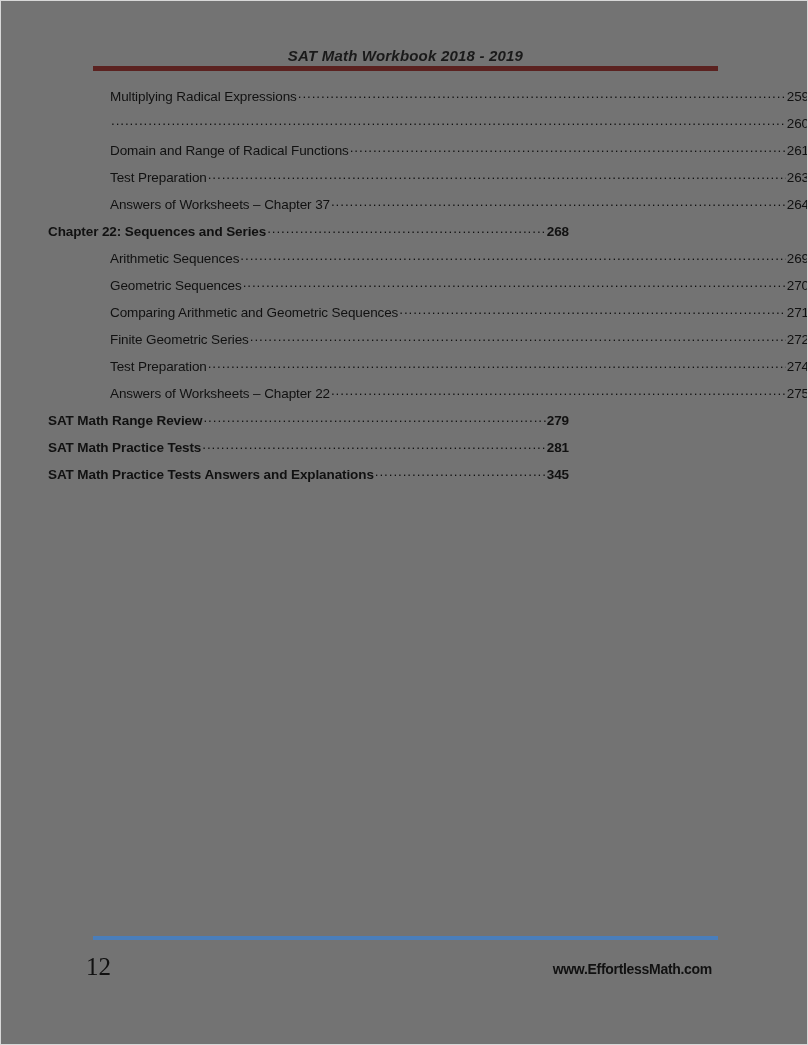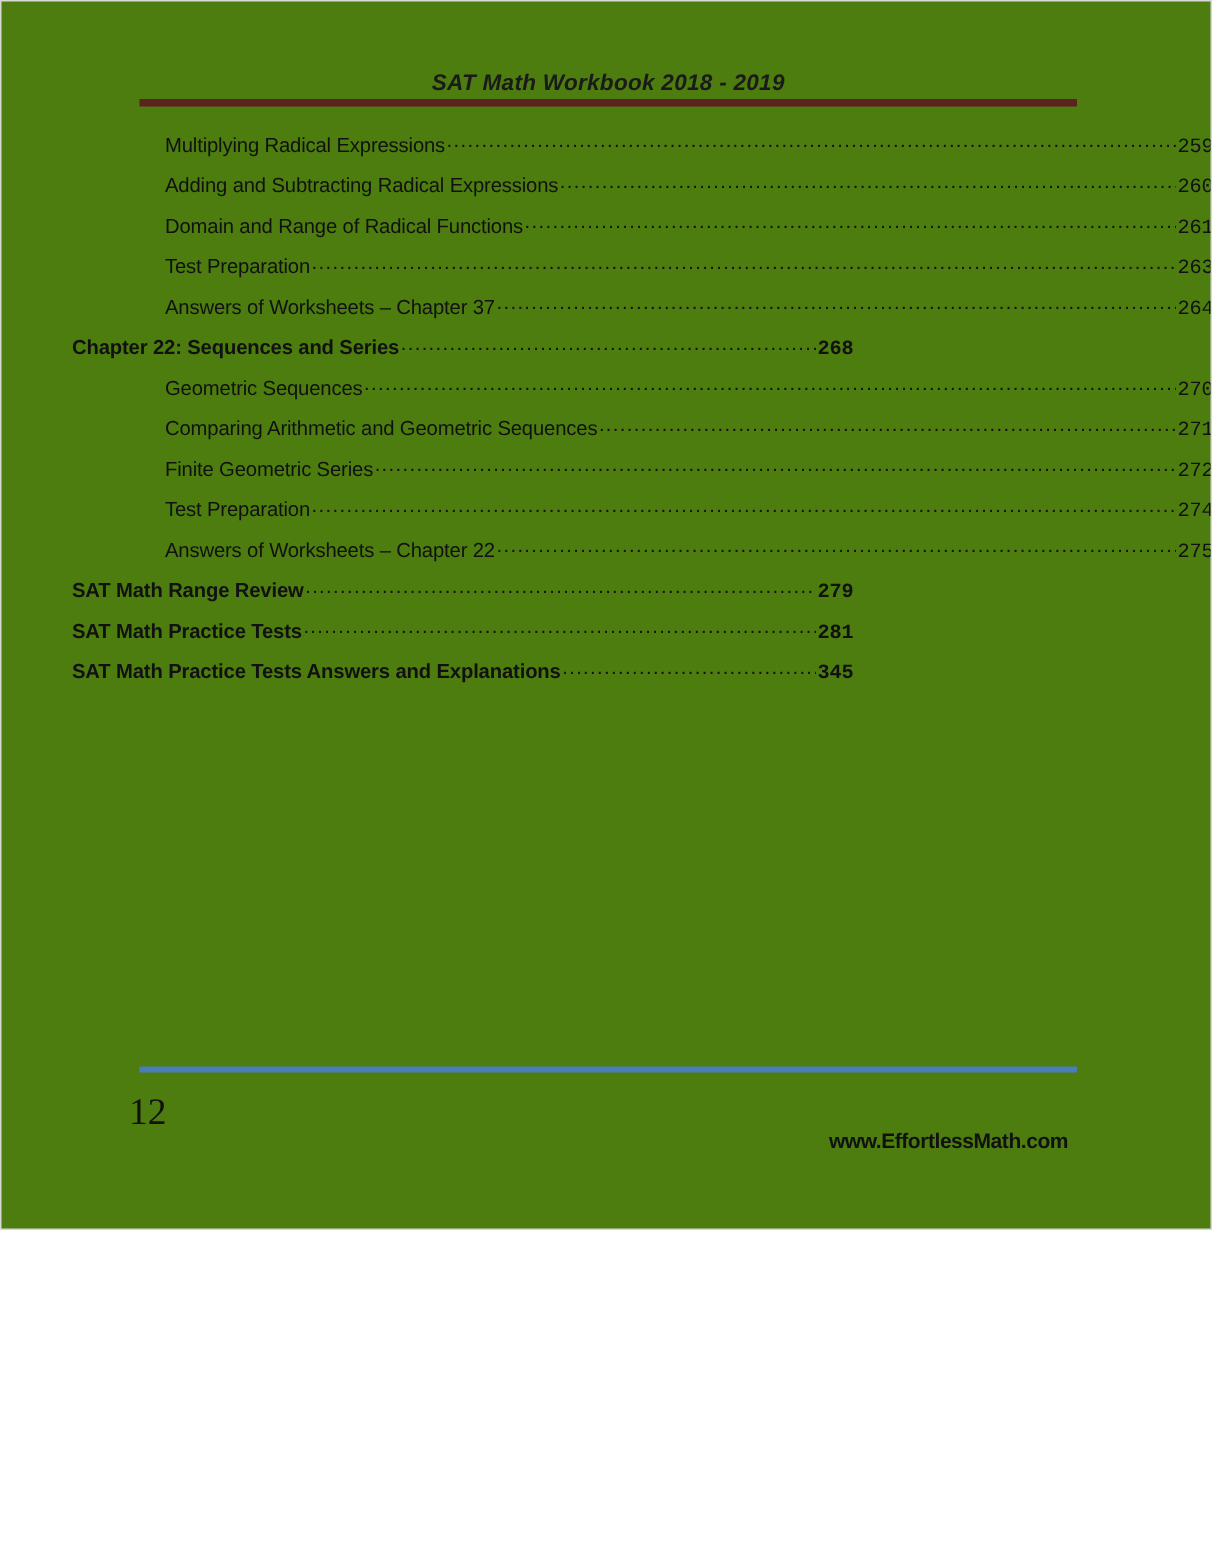--- a/index.html
+++ b/index.html
@@ -4,22 +4,22 @@
 <style>
   html, body {
     margin: 0;
     padding: 0;
     background: #ffffff;
   }
 
   .page {
     position: relative;
     width: 808px;
-    height: 820px;
-    background: #4d7c0f;
+    height: 1045px;
+    background: #737373;
     border: 1px solid #d8d8d8;
     box-sizing: border-box;
     overflow: hidden;
     font-family: "Liberation Sans", sans-serif;
   }
 
   
   .header-title {
     position: absolute;
     top: 46px;
@@ -97,21 +97,20 @@
     letter-spacing: 0.9px;
     font-size: 13.5px;
     font-weight: normal;
     color: #111111;
   }
 
   .toc-page {
     flex: 0 0 auto;
     text-align: right;
     letter-spacing: -0.1px;
-    font-family: Liberation Mono, monospace;
   }
 
   
   .footer-rule {
     position: absolute;
     bottom: 104px;
     left: 92px;
     width: 625px;
     height: 4px;
     background: #4a7ebb;
@@ -123,21 +122,21 @@
     left: 85px;
     font-family: "Liberation Serif", serif;
     font-size: 25px;
     font-weight: normal;
     color: #111111;
     line-height: 1;
   }
 
   .footer-site {
     position: absolute;
-    bottom: 52px;
+    bottom: 68px;
     right: 95px;
     font-family: "Liberation Sans", sans-serif;
     font-size: 14px;
     font-weight: bold;
     letter-spacing: -0.3px;
     color: #111111;
     line-height: 1;
   }
 </style>
 </head>
@@ -149,21 +148,20 @@
 
   <div class="header-rule"></div>
 
   <div class="toc" id="toc-list">
       <div class="toc-entry level-sub">
         <span class="toc-label">Multiplying Radical Expressions</span>
         <span class="toc-dots"></span>
         <span class="toc-page">259</span>
       </div>
       <div class="toc-entry level-sub">
-        <span class="toc-label">Adding and Subtracting Radical Expressions</span>
         <span class="toc-dots"></span>
         <span class="toc-page">260</span>
       </div>
       <div class="toc-entry level-sub">
         <span class="toc-label">Domain and Range of Radical Functions</span>
         <span class="toc-dots"></span>
         <span class="toc-page">261</span>
       </div>
       <div class="toc-entry level-sub">
         <span class="toc-label">Test Preparation</span>
@@ -174,20 +172,25 @@
         <span class="toc-label">Answers of Worksheets – Chapter 37</span>
         <span class="toc-dots"></span>
         <span class="toc-page">264</span>
       </div>
       <div class="toc-entry level-major">
         <span class="toc-label">Chapter 22: Sequences and Series</span>
         <span class="toc-dots"></span>
         <span class="toc-page">268</span>
       </div>
       <div class="toc-entry level-sub">
+        <span class="toc-label">Arithmetic Sequences</span>
+        <span class="toc-dots"></span>
+        <span class="toc-page">269</span>
+      </div>
+      <div class="toc-entry level-sub">
         <span class="toc-label">Geometric Sequences</span>
         <span class="toc-dots"></span>
         <span class="toc-page">270</span>
       </div>
       <div class="toc-entry level-sub">
         <span class="toc-label">Comparing Arithmetic and Geometric Sequences</span>
         <span class="toc-dots"></span>
         <span class="toc-page">271</span>
       </div>
       <div class="toc-entry level-sub">

